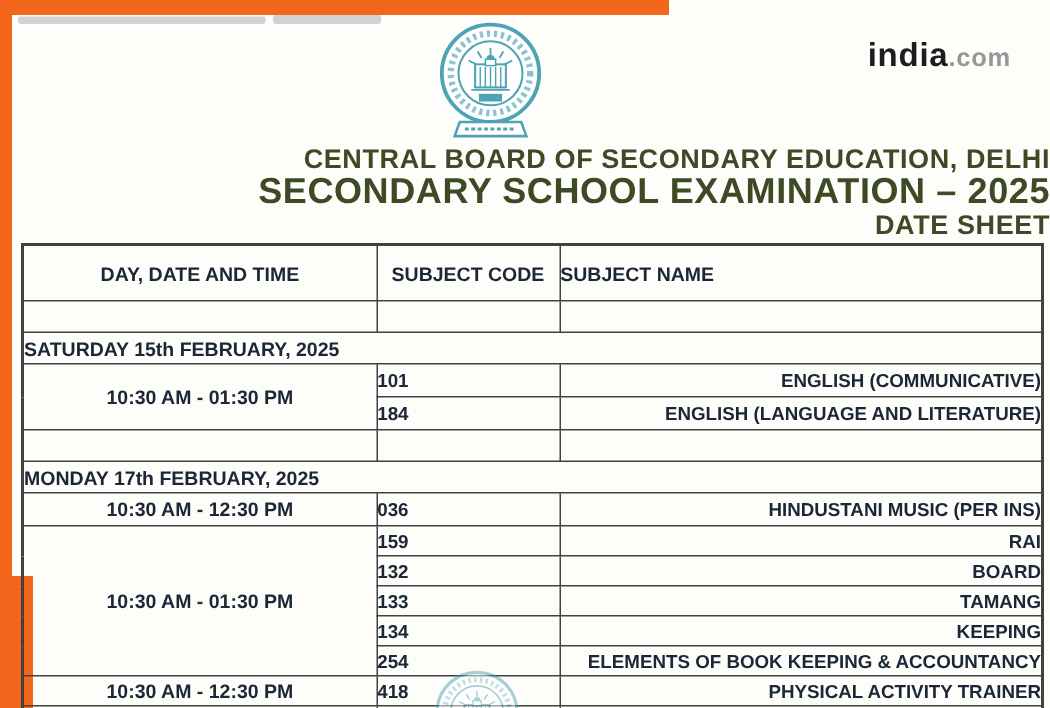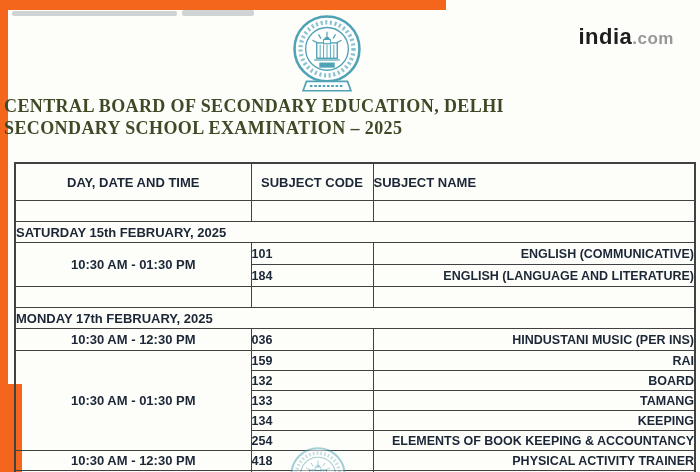--- a/index.html
+++ b/index.html
@@ -32,25 +32,25 @@
     position:absolute;top:24px;right:26px;
     font-size:22px;letter-spacing:.5px;color:#1d1d1d;
   }
   .brand .tld{font-size:17px;color:#979797;font-weight:700;}
 
   .cbse-logo{position:absolute;left:284px;top:13px;}
   .watermark{position:absolute;left:283px;top:444px;opacity:.5;pointer-events:none;z-index:3;}
 
   .titles{
     position:absolute;left:4px;right:0;top:95px;
-    text-align:left;color:var(--heading-green);
-    line-height:22px;letter-spacing:.4px;font-family:Liberation Serif, serif;
+    text-align:right;color:var(--heading-green);
+    line-height:22px;letter-spacing:.4px;
   }
   .titles .t1{font-size:18px;}
-  .titles .t2{font-size:18px;}
+  .titles .t2{font-size:24px;}
   .titles .t3{font-size:18px;}
 
   table.sheet{
     position:absolute;left:14px;top:162px;
     width:680px;border-collapse:collapse;table-layout:fixed;
     background:transparent;z-index:2;
   }
   table.sheet th,table.sheet td{
     border:1.5px solid var(--border);
     padding:0;vertical-align:middle;
@@ -117,20 +117,21 @@
     <use href="#cbse-emblem"></use>
   </svg>
 
   <div class="brand">
     <span>india</span><span class="tld">.com</span>
   </div>
 
   <div class="titles">
     <div class="t1">CENTRAL BOARD OF SECONDARY EDUCATION, DELHI</div>
     <div class="t2">SECONDARY SCHOOL EXAMINATION – 2025</div>
+    <div class="t3">DATE SHEET</div>
   </div>
 
   <table class="sheet">
     <colgroup>
         <col style="width:236px">
         <col style="width:122px">
         <col style="width:322px">
       </colgroup>
     <tbody>
         <tr>

